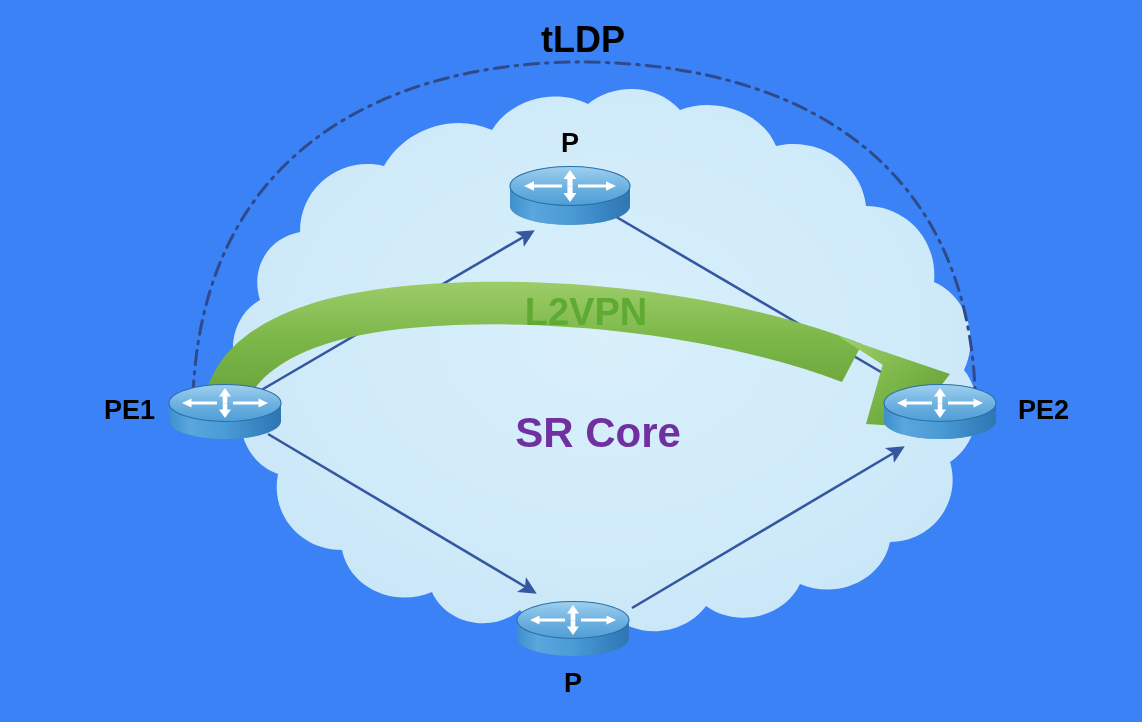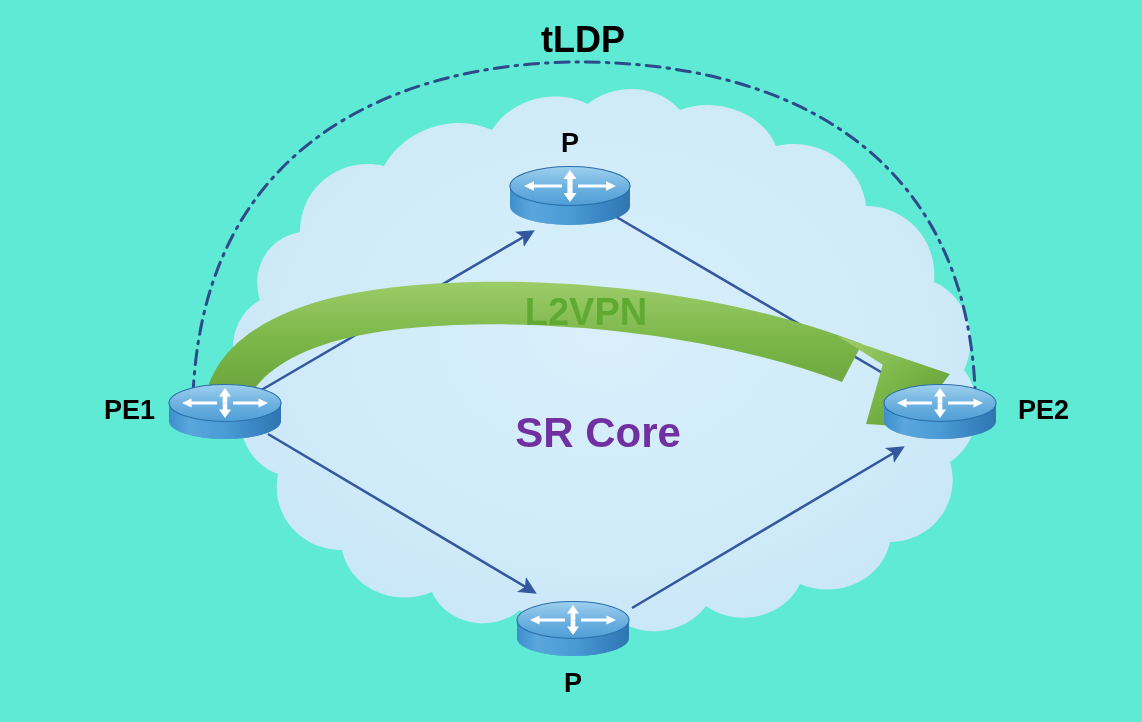--- a/index.html
+++ b/index.html
@@ -7,21 +7,21 @@
     padding: 0;
     background: #ffffff;
   }
   body {
     font-family: "Liberation Sans", sans-serif;
   }
   #diagram-canvas {
     position: relative;
     width: 1142px;
     height: 722px;
-    background: #5eead4;
+    background: #3b82f6;
     overflow: hidden;
   }
   #diagram-svg {
     position: absolute;
     left: 0;
     top: 0;
     width: 1142px;
     height: 722px;
   }
   .label-text {

